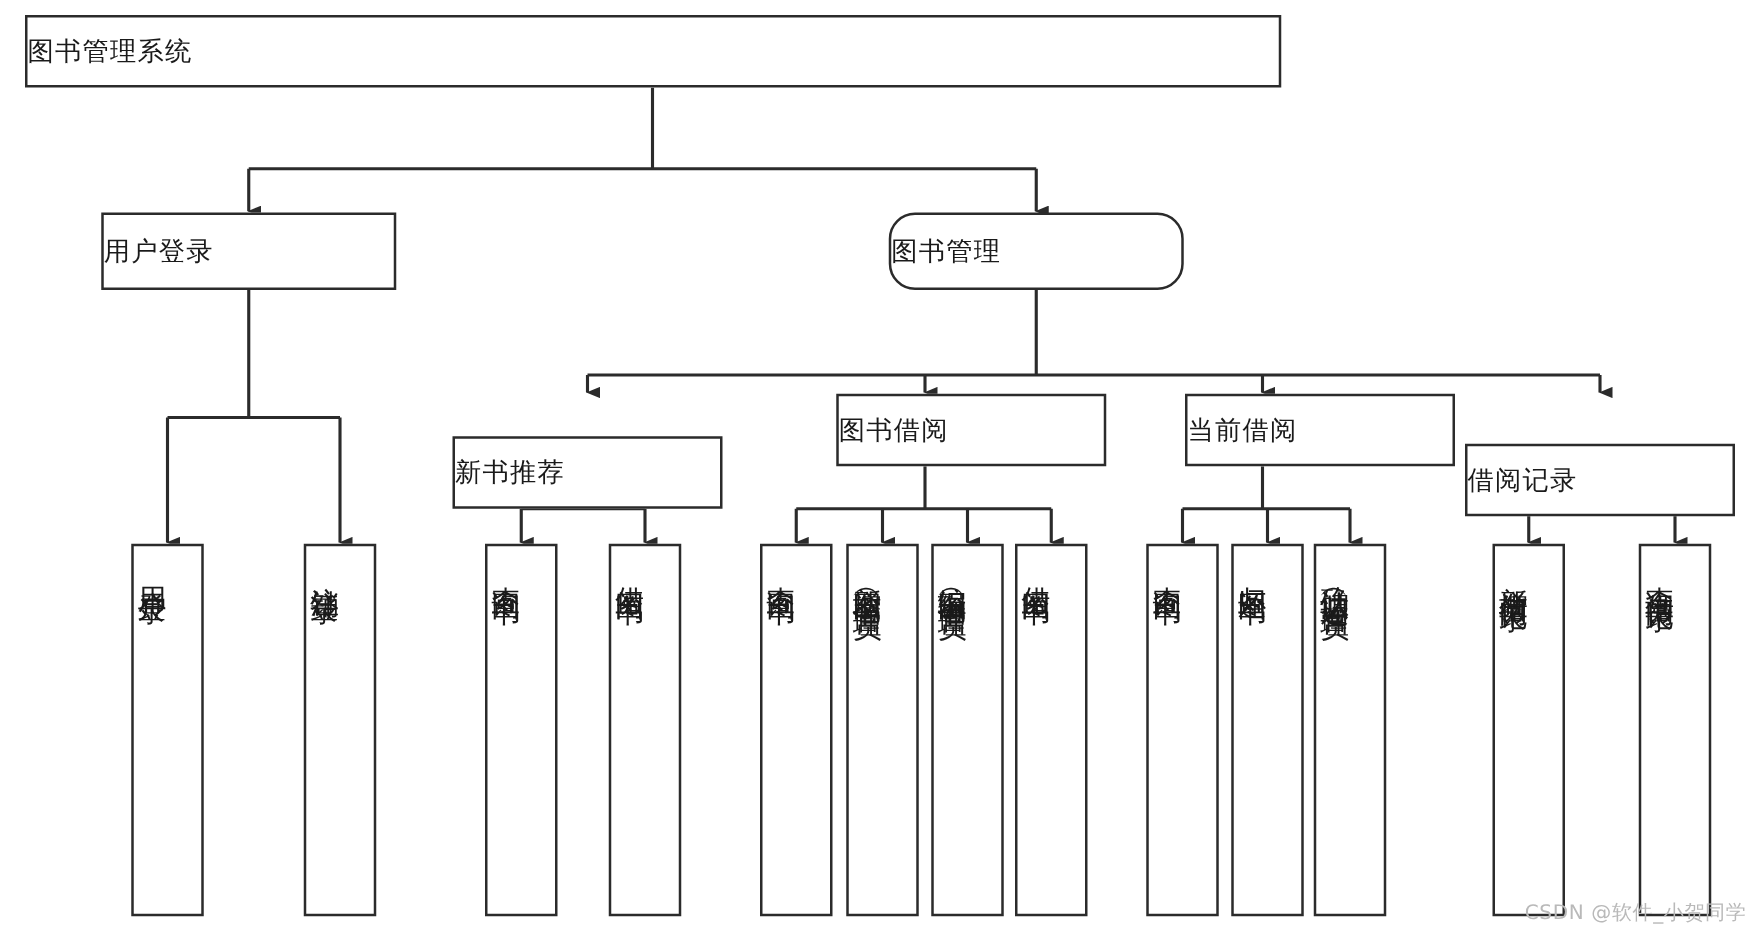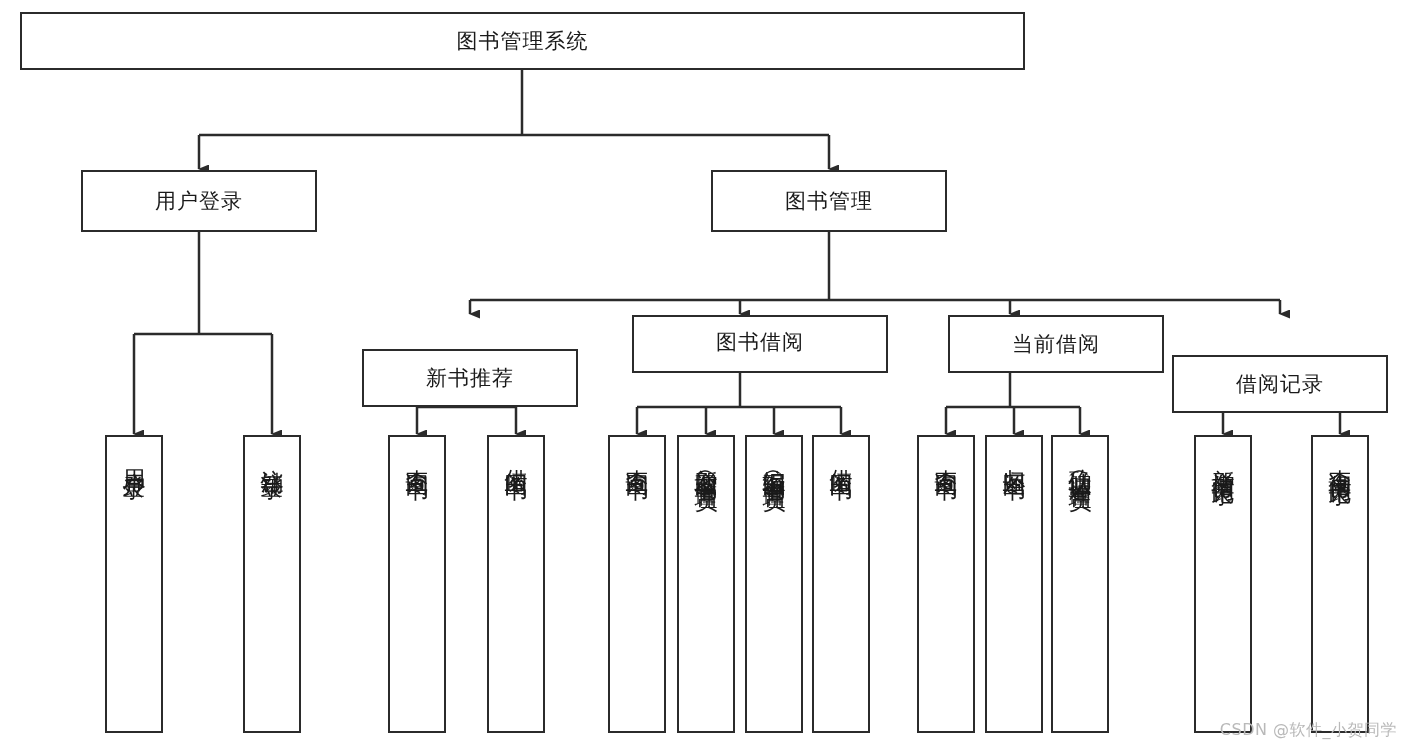--- a/index.html
+++ b/index.html
@@ -13,21 +13,20 @@
   }
   #diagram-root{position:absolute;left:0;top:0;width:1405px;height:747px;}
   #edge-layer{position:absolute;left:0;top:0;width:1405px;height:747px;}
   .node{
     position:absolute;
     box-sizing:border-box;
     background:#ffffff;
     border:2.5px solid #2b2b2b;
     display:flex;
     align-items:center;
-    justify-content:center;
     color:#1a1a1a;
   }
   .node-h{ }
   .node-h .node-label{
     font-size:21px;
     line-height:1.15;
     letter-spacing:1px;
     white-space:nowrap;
   }
   .node-v{
@@ -101,27 +100,27 @@
       </g>
   </svg>
 
   <div id="node-layer">
       <div class="node node-h" style="left: 20px; top: 12px; width: 1005px; height: 58px;">
         <span class="node-label">图书管理系统</span>
       </div>
       <div class="node node-h" style="left: 81px; top: 170px; width: 236px; height: 62px;">
         <span class="node-label">用户登录</span>
       </div>
-      <div class="node node-h" style="left: 711px; top: 170px; width: 236px; height: 62px;">
+      <div class="node node-h" style="left: 711px; top: 170px; width: 236px; height: 62px; border-radius: 21px;">
         <span class="node-label">图书管理</span>
       </div>
       <div class="node node-h" style="left: 362px; top: 315px; width: 216px; height: 58px; margin-top: 34px;">
         <span class="node-label">新书推荐</span>
       </div>
-      <div class="node node-h" style="left: 632px; top: 315px; width: 256px; height: 58px; font-family: Liberation Mono, monospace;">
+      <div class="node node-h" style="left: 669px; top: 315px; width: 216px; height: 58px;">
         <span class="node-label">图书借阅</span>
       </div>
       <div class="node node-h" style="left: 902px; top: 315px; width: 216px; height: 58px; margin-left: 46px;">
         <span class="node-label">当前借阅</span>
       </div>
       <div class="node node-h" style="left: 1172px; top: 315px; width: 216px; height: 58px; margin-top: 40px;">
         <span class="node-label">借阅记录</span>
       </div>
       <div class="node node-v" style="left: 105px; top: 435px; width: 58px; height: 298px;">
         <span class="node-label">用户登录</span>

